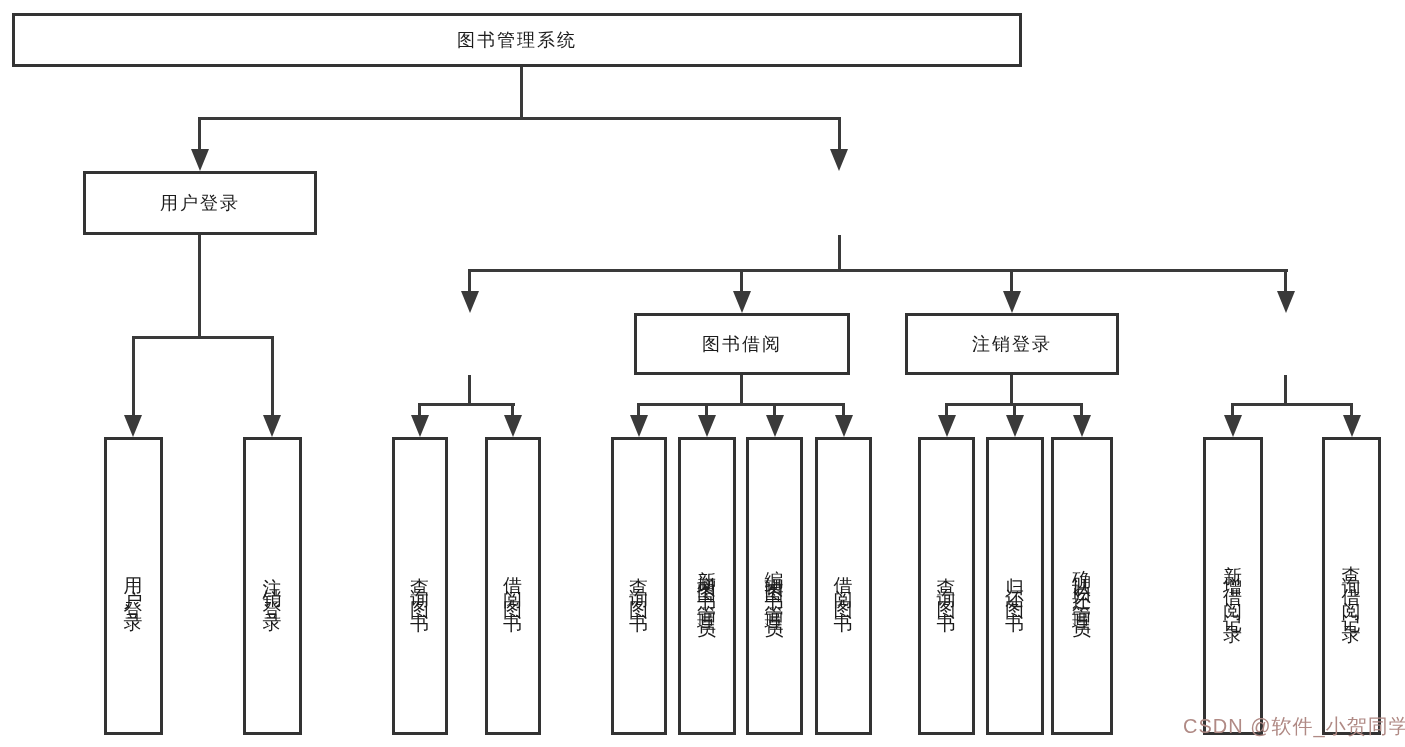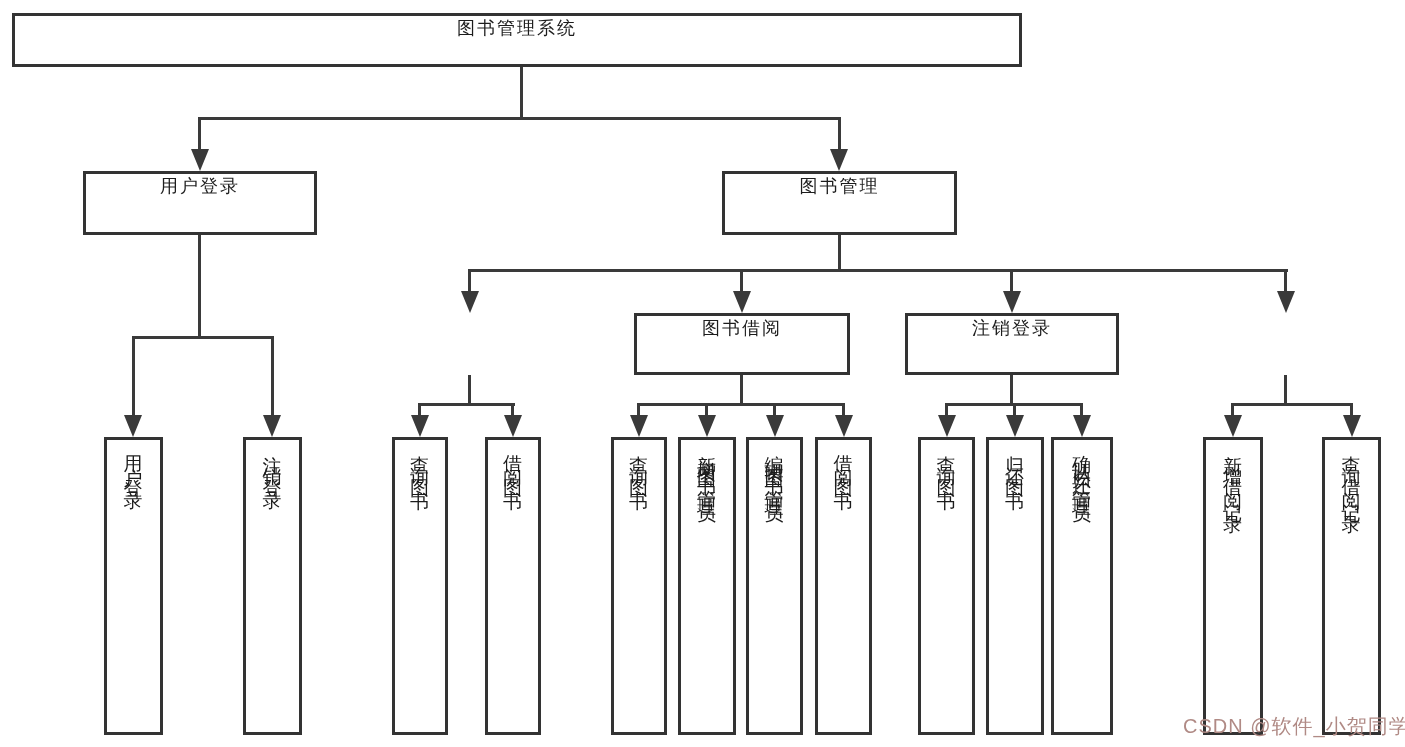--- a/index.html
+++ b/index.html
@@ -9,21 +9,21 @@
     width: 1405px; height: 747px;
     position: relative; overflow: hidden;
     font-family: "Liberation Sans", sans-serif;
   }
   #canvas { position: absolute; inset: 0; width: 1405px; height: 747px; }
 
   .box {
     position: absolute;
     border: 3px solid var(--box_border, #333333);
     background: #ffffff;
-    display: flex; justify-content: center;
+    display: flex; align-items: center; justify-content: center;
     color: var(--text, #1c1c1c);
     font-size: 18px;
     letter-spacing: 2px;
   }
   .vbox .lbl {
     writing-mode: vertical-rl;
     text-orientation: mixed;
     letter-spacing: 12px;
     font-size: 19px;
     line-height: 1;
@@ -55,23 +55,20 @@
 <div id="canvas">
 
   <div class="box" style="left:12px; top:13px; width:1010px; height:54px;">
     <span class="lbl">图书管理系统</span>
   </div>
 
   <div class="box" style="left:83px; top:171px; width:234px; height:64px;">
     <span class="lbl">用户登录</span>
   </div>
 
-  <div class="box" style="left:722px; top:171px; width:235px; height:64px;">
-    <span class="lbl">图书管理</span>
-  </div>
 
 
   <div class="box" style="left:634px; top:313px; width:216px; height:62px;">
     <span class="lbl">图书借阅</span>
   </div>
 
   <div class="box" style="left:905px; top:313px; width:214px; height:62px;">
     <span class="lbl">注销登录</span>
   </div>
 

